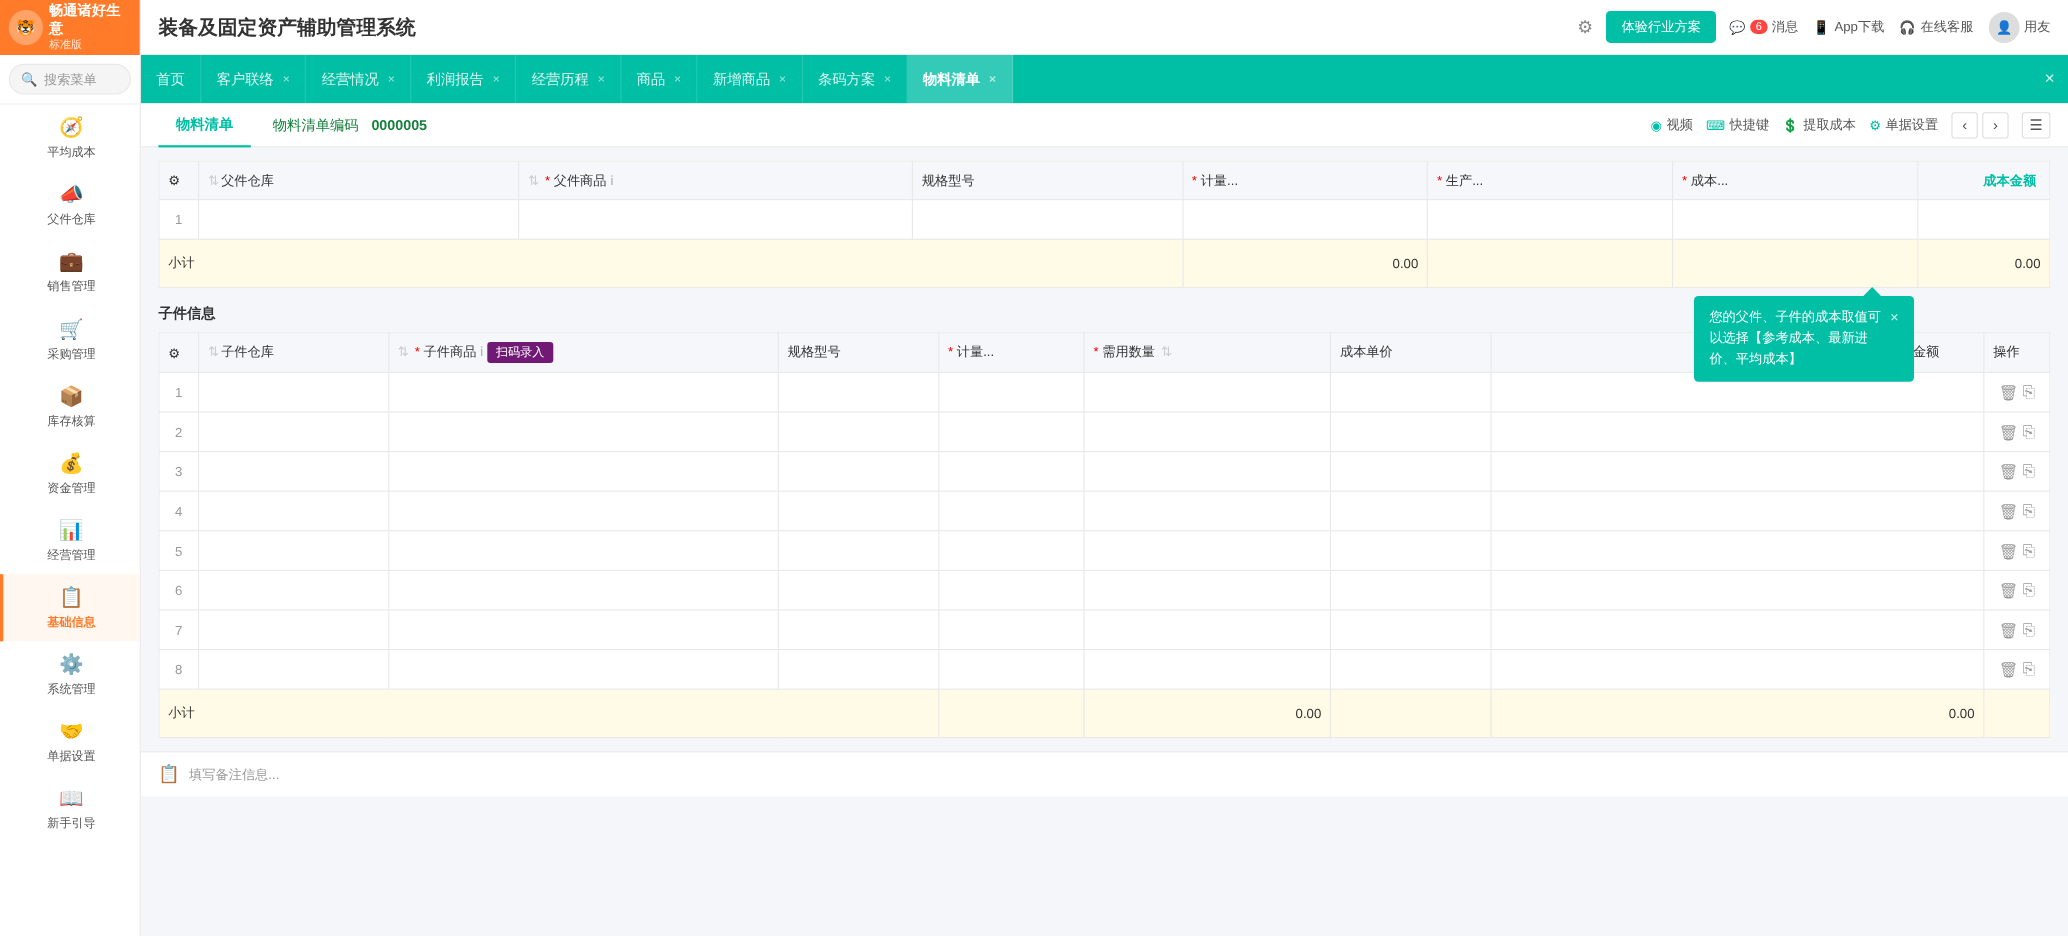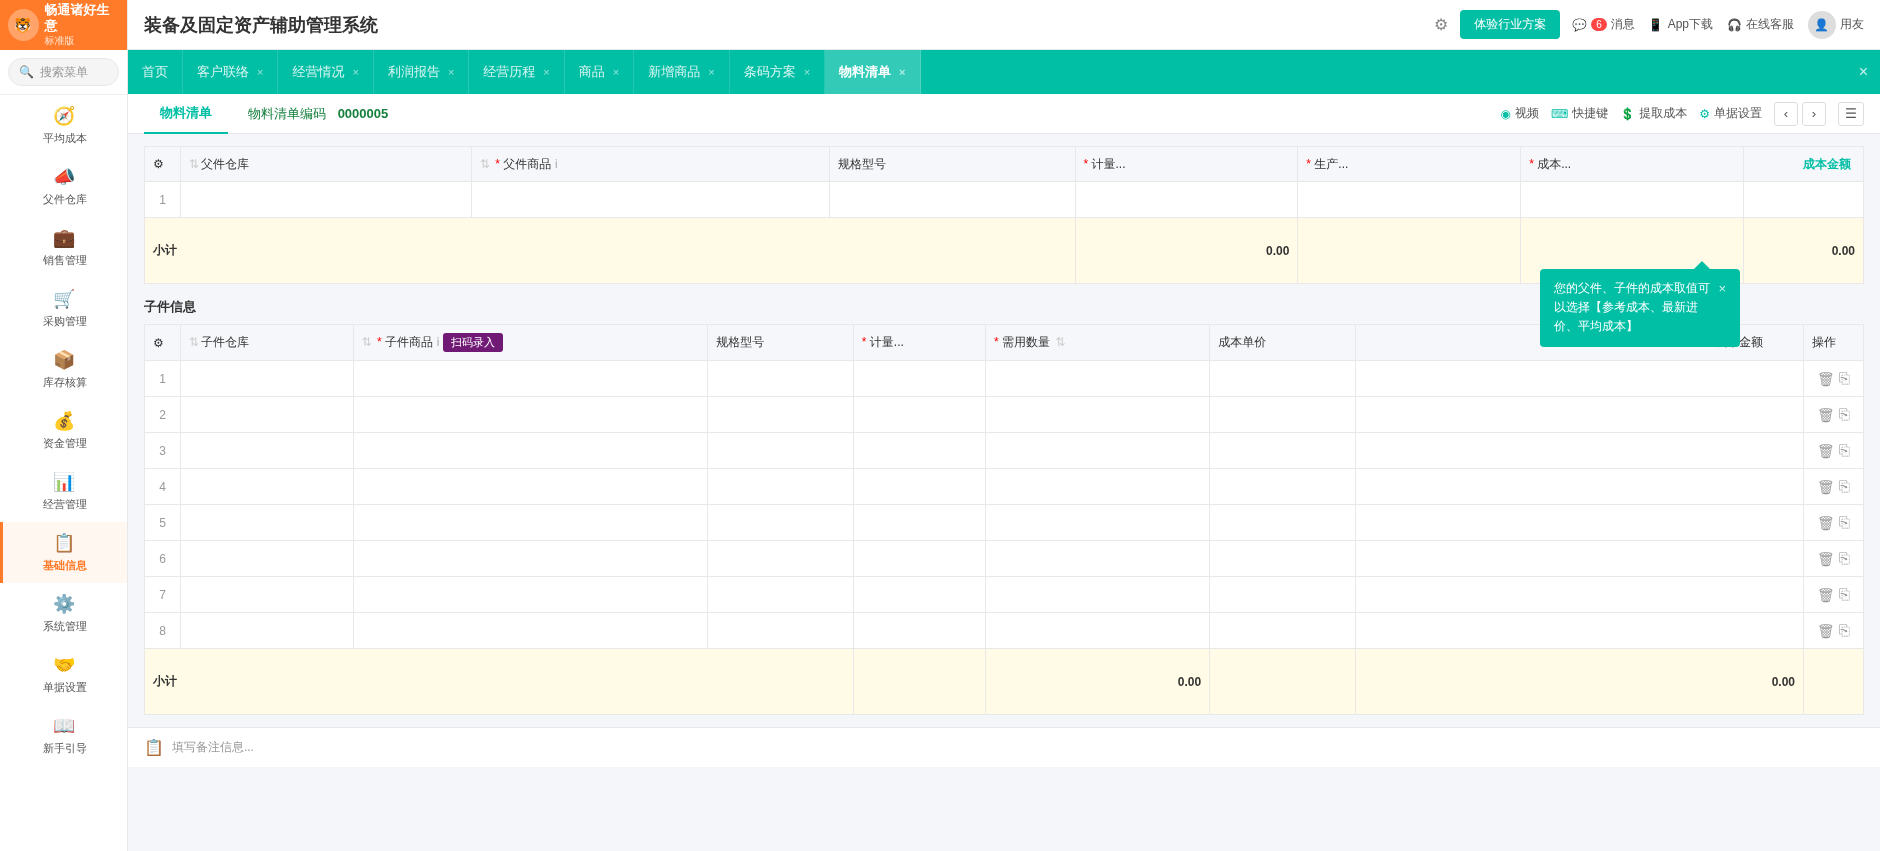--- a/index.html
+++ b/index.html
@@ -123,21 +123,21 @@
       white-space: nowrap;
     }
     .data-table td {
       border: 1px solid #e8e8e8; padding: 0; height: 36px;
       font-size: 12px; color: #333; background: #fff;
     }
     .data-table .row-num {
       text-align: center; color: #999; width: 36px; padding: 0 8px;
     }
     .data-table .subtotal-row td {
-      background: #fffbe6; font-weight: bold; padding: 24px 8px;
+      background: #fffbe6; font-weight: normal; padding: 13px 8px;
     }
     .subtotal-label { color: #666; padding-left: 8px; }
     .subtotal-value { text-align: right; padding-right: 8px; }
 
     .required-star { color: #f00; }
     .col-settings { width: 36px; text-align: center; color: #999; }
 
     .scan-btn {
       background: #701a75; color: white; border: none; border-radius: 3px;
       padding: 2px 8px; font-size: 11px; cursor: pointer;

